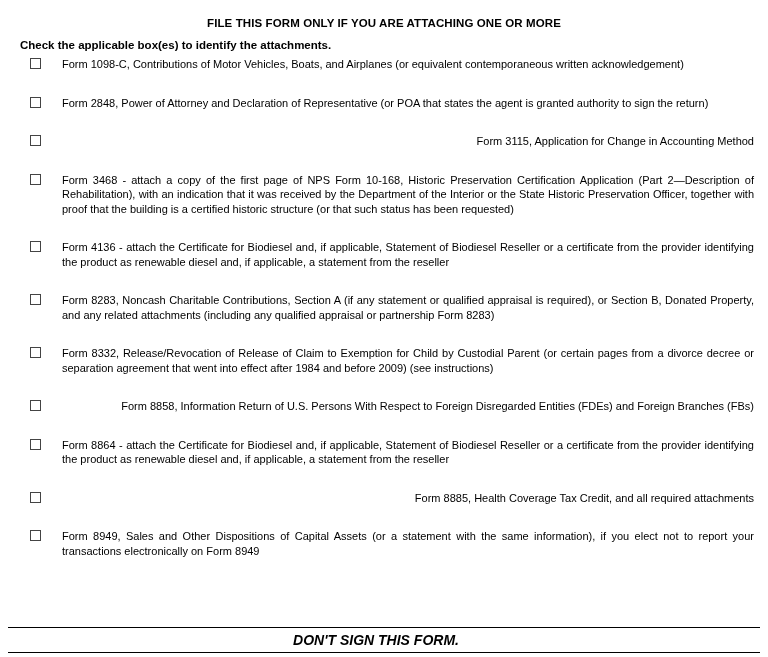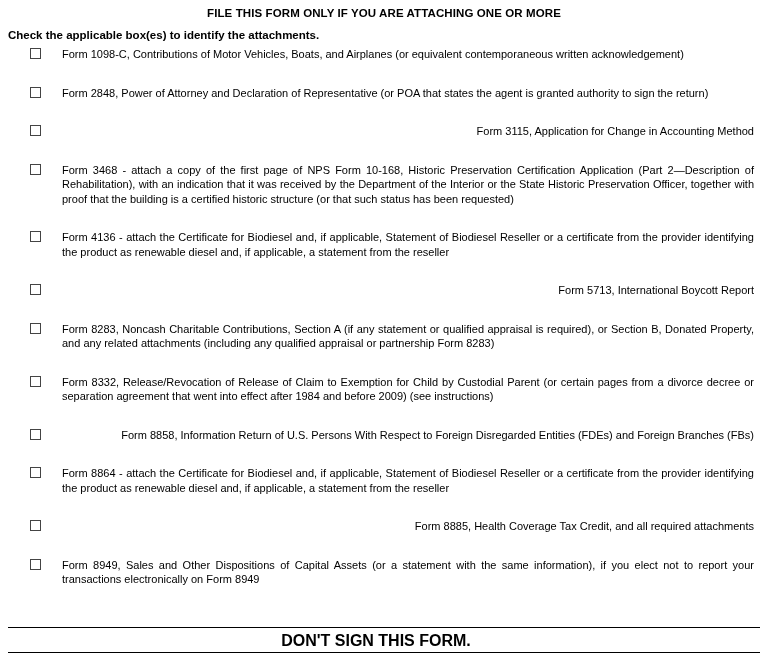--- a/index.html
+++ b/index.html
@@ -19,29 +19,30 @@
     width: 768px;
     height: 657px;
     box-sizing: border-box;
     padding: 0 8px;
   }
   .top-heading {
     text-align: center;
     font-weight: bold;
     font-size: 11.5px;
     line-height: 13px;
-    padding-top: 7px;
+    padding-top: 17px;
   }
   .top-heading div {
     letter-spacing: 0.1px;
   }
   .instruction {
     font-weight: bold;
     font-size: 11.5px;
     margin-top: 9px;
+    margin-left: 12px;
   }
   .items {
     margin-top: 6px;
   }
   .item {
     display: flex;
     align-items: flex-start;
     margin-bottom: 0;
     padding: 0;
   }
@@ -88,21 +89,22 @@
   .rule-bottom {
     top: 652px;
   }
   .footer {
     position: absolute;
     left: 0;
     right: 16px;
     top: 632px;
     text-align: center;
     font-weight: bold;
-    font-size: 16px;
+    font-size: 14px;
+    font-style: italic;
   }
 </style>
 </head>
 <body>
 
 <div class="page">
 
   <div class="top-heading">
     <div>FILE THIS FORM ONLY IF YOU ARE ATTACHING ONE OR MORE</div>
   </div>
@@ -139,26 +141,20 @@
       <div class="item-text">Form 3468 - attach a copy of the first page of NPS Form 10-168, Historic Preservation Certification Application (Part 2—Description of Rehabilitation), with an indication that it was received by the Department of the Interior or the State Historic Preservation Officer, together with proof that the building is a certified historic structure (or that such status has been requested)</div>
     </div>
 
     <div class="item">
       <div class="cb-cell">
         <span class="checkbox"></span>
       </div>
       <div class="item-text">Form 4136 - attach the Certificate for Biodiesel and, if applicable, Statement of Biodiesel Reseller or a certificate from the provider identifying the product as renewable diesel and, if applicable, a statement from the reseller</div>
     </div>
 
-    <div class="item">
-      <div class="cb-cell">
-        <span class="checkbox"></span>
-      </div>
-      <div class="item-text nojustify">Form 5713, International Boycott Report</div>
-    </div>
 
     <div class="item">
       <div class="cb-cell">
         <span class="checkbox"></span>
       </div>
       <div class="item-text">Form 8283, Noncash Charitable Contributions, Section A (if any statement or qualified appraisal is required), or Section B, Donated Property, and any related attachments (including any qualified appraisal or partnership Form 8283)</div>
     </div>
 
     <div class="item">
       <div class="cb-cell">

